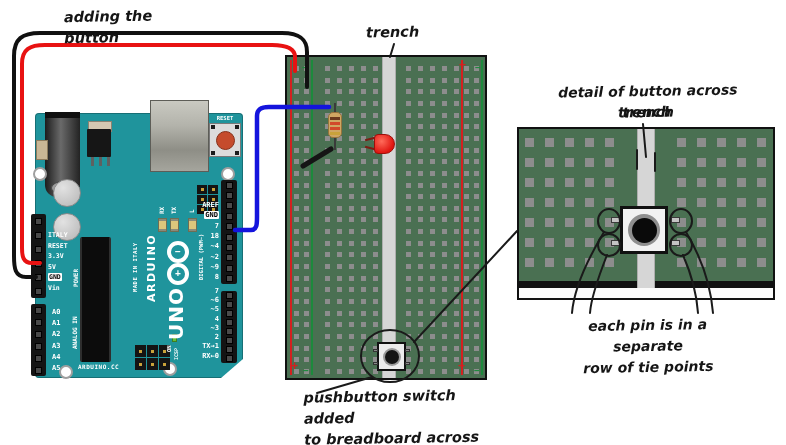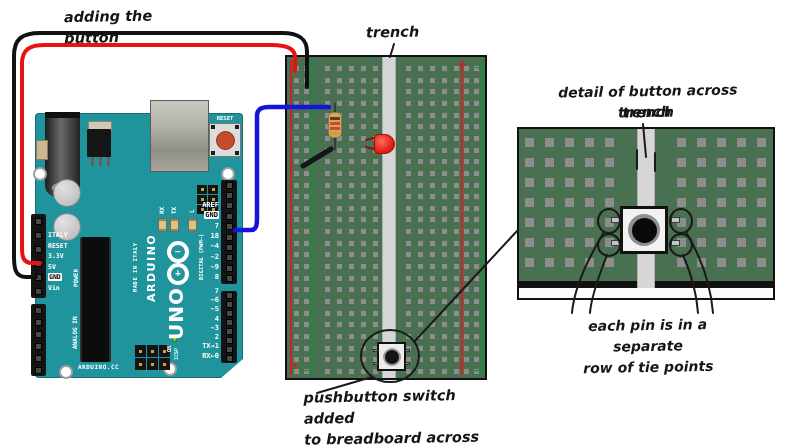--- a/index.html
+++ b/index.html
@@ -196,20 +196,40 @@
           <span>3.3V</span>
         </div>
         <div class="row">
           <span>5V</span>
         </div>
         <div class="row boxed">
           <span>GND</span>
         </div>
         <div class="row">
           <span>Vin</span>
+        </div>
+      </div>
+    <div class="labelcol analog-labels">
+        <div class="row">
+          <span>A0</span>
+        </div>
+        <div class="row">
+          <span>A1</span>
+        </div>
+        <div class="row">
+          <span>A2</span>
+        </div>
+        <div class="row">
+          <span>A3</span>
+        </div>
+        <div class="row">
+          <span>A4</span>
+        </div>
+        <div class="row">
+          <span>A5</span>
         </div>
       </div>
     <div class="labelcol right dtop-labels">
         <div class="row">
           <span>AREF</span>
         </div>
         <div class="row boxed">
           <span>GND</span>
         </div>
         <div class="row">

